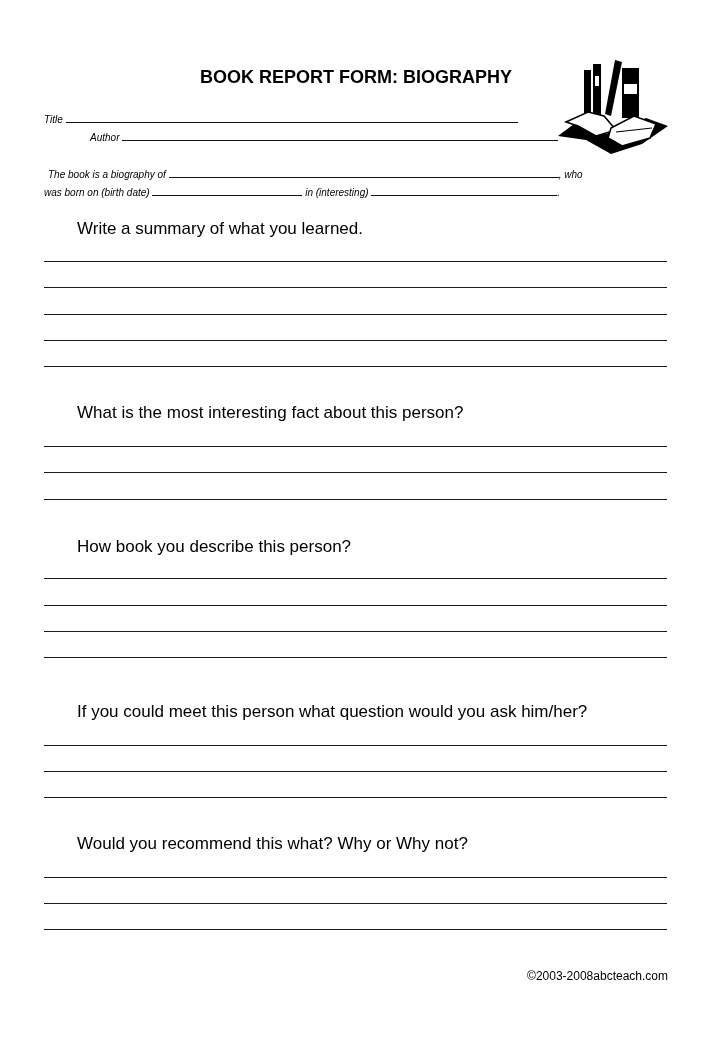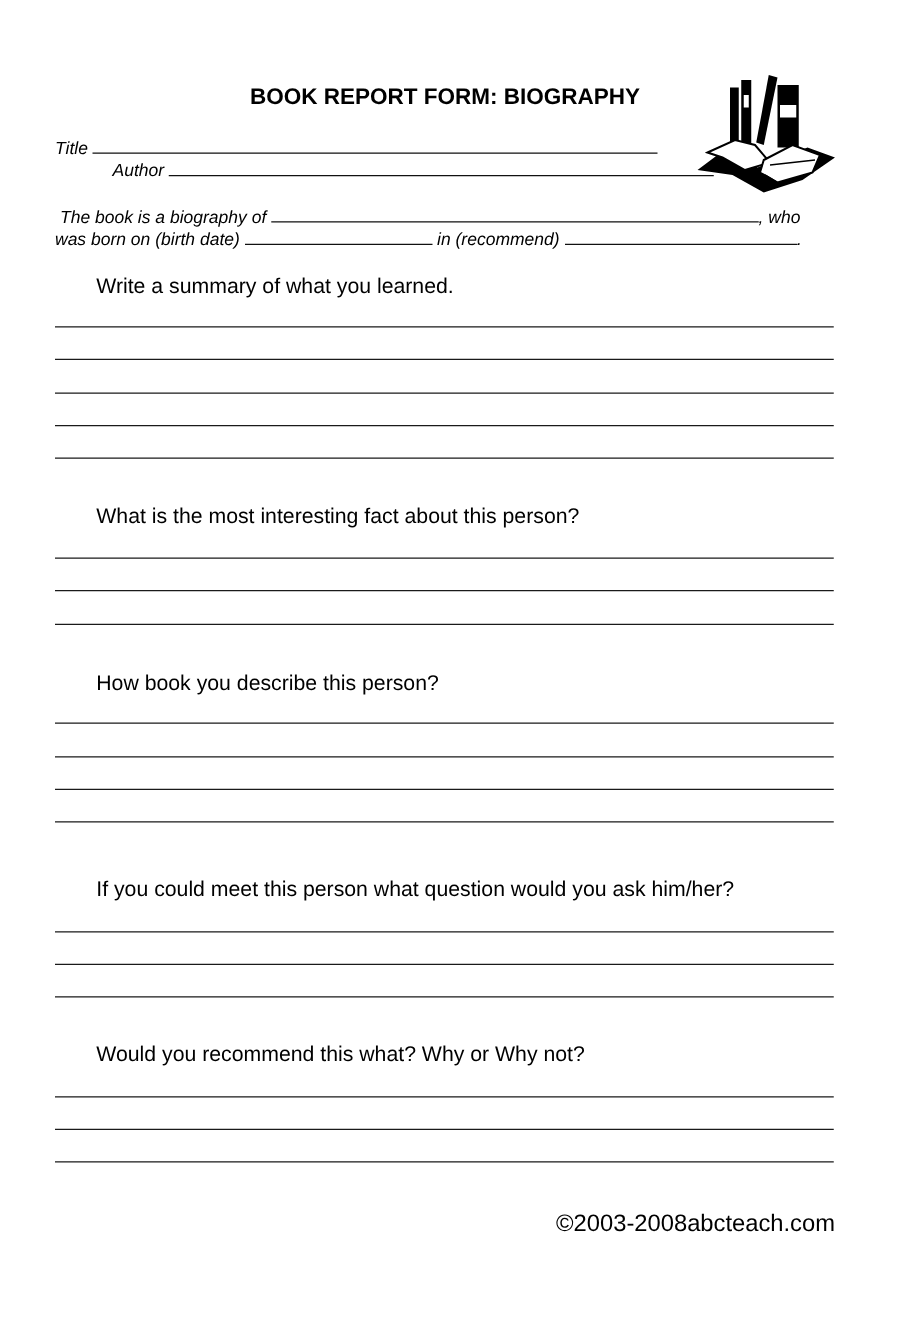--- a/index.html
+++ b/index.html
@@ -1,24 +1,24 @@
 <!DOCTYPE html>
 <html><head>
   <meta charset="utf-8">
   <style>
     html, body { margin: 0; padding: 0; background: #ffffff; }
     body { width: 718px; height: 1062px; position: relative; overflow: hidden;
            font-family: "Liberation Sans", sans-serif; color: #000; }
     .abs { position: absolute; }
     .title { left: 0; width: 712px; top: 67px; text-align: center; font-weight: bold; font-size: 18px; letter-spacing: 0; }
-    .ital { font-style: italic; font-size: 14px; line-height: 17px; white-space: nowrap; }
+    .ital { font-style: italic; font-size: 10px; line-height: 17px; white-space: nowrap; }
     .uline { display: inline-block; border-bottom: 1.3px solid #111; height: 13px; vertical-align: baseline; }
     .q { left: 44px; font-size: 17px; white-space: nowrap; margin-left: 33px; }
     .rule { left: 44px; width: 623px; height: 0; border-top: 1.4px solid #1a1a1a; }
-    .footer { right: 50px; top: 969px; font-size: 19px; }
+    .footer { right: 50px; top: 969px; font-size: 12px; }
     .clip { left: 556px; top: 56px; width: 115px; height: 102px; }
   </style>
 </head>
 <body>
 
 <div class="abs title">BOOK REPORT FORM: BIOGRAPHY</div>
 
 <div class="abs clip">
   <svg width="115" height="102" viewBox="0 0 115 102">
 
@@ -48,21 +48,21 @@
   <span class="uline" style="width:436px;"></span>
 </div>
 
 <div class="abs ital" style="left:48px; top:164px;">
   <span>The book is a biography of</span>
   <span class="uline" style="width:390px;"></span><span>, who</span>
 </div>
 <div class="abs ital" style="left:44px; top:182px;">
   <span>was born on (birth date)</span>
   <span class="uline" style="width:150px;"></span>
-  <span>in (recommend)</span>
+  <span>in (interesting)</span>
   <span class="uline" style="width:186px;"></span><span>.</span>
 </div>
 
 <div class="abs q" style="top:219px;">Write a summary of what you learned.</div>
 <div class="abs rule" style="top:261px;"></div>
 <div class="abs rule" style="top:287px;"></div>
 <div class="abs rule" style="top:314px;"></div>
 <div class="abs rule" style="top:340px;"></div>
 <div class="abs rule" style="top:366px;"></div>
 

